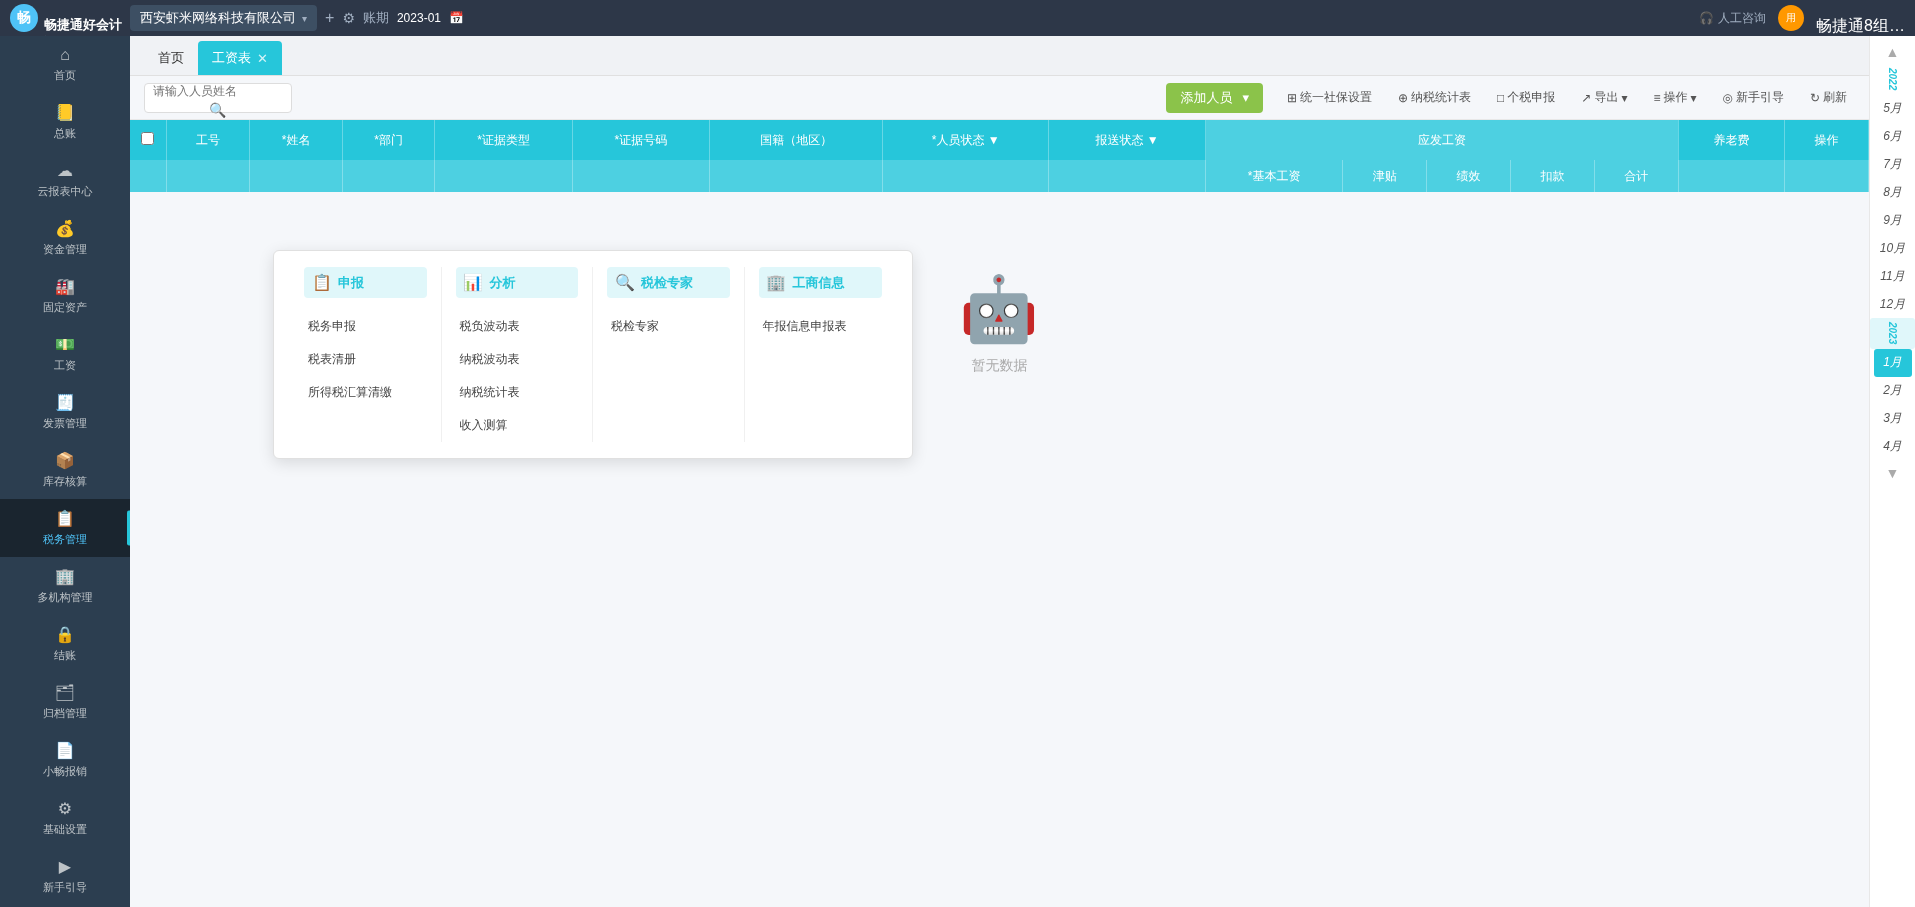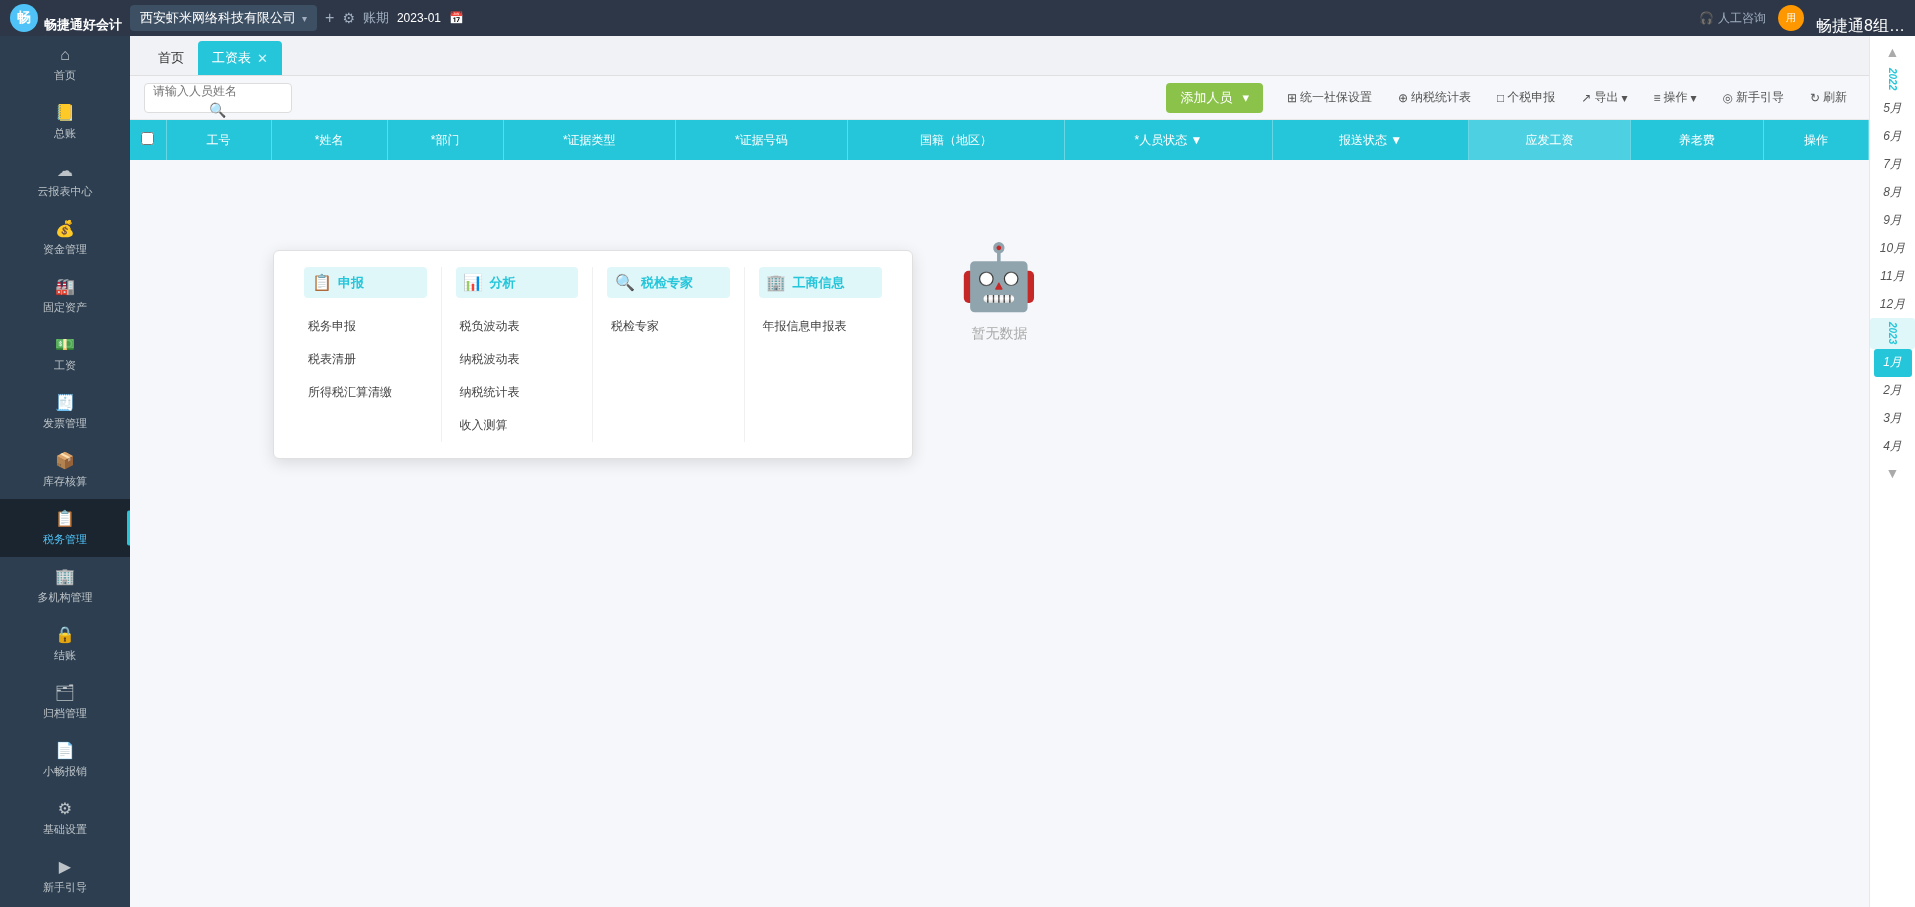--- a/index.html
+++ b/index.html
@@ -249,20 +249,38 @@
             <th>*部门</th>
             <th>*证据类型</th>
             <th>*证据号码</th>
             <th>国籍（地区）</th>
             <th>*人员状态 ▼</th>
             <th>报送状态 ▼</th>
             <th colspan="5" style="background:#4dd0e1;">应发工资</th>
             <th>养老费</th>
             <th>操作</th>
           </tr>
+          <tr style="background:#4dd0e1; color:white; height:32px;">
+            <th></th>
+            <th></th>
+            <th></th>
+            <th></th>
+            <th></th>
+            <th></th>
+            <th></th>
+            <th></th>
+            <th></th>
+            <th>*基本工资</th>
+            <th>津贴</th>
+            <th>绩效</th>
+            <th>扣款</th>
+            <th>合计</th>
+            <th></th>
+            <th></th>
+          </tr>
         </thead>
         <tbody>
         </tbody>
       </table>
 
       <div class="empty-state">
         <div style="font-size:64px; color:#b0d8e8; margin-bottom:10px;">🤖</div>
         <div class="empty-text">暂无数据</div>
       </div>
 

